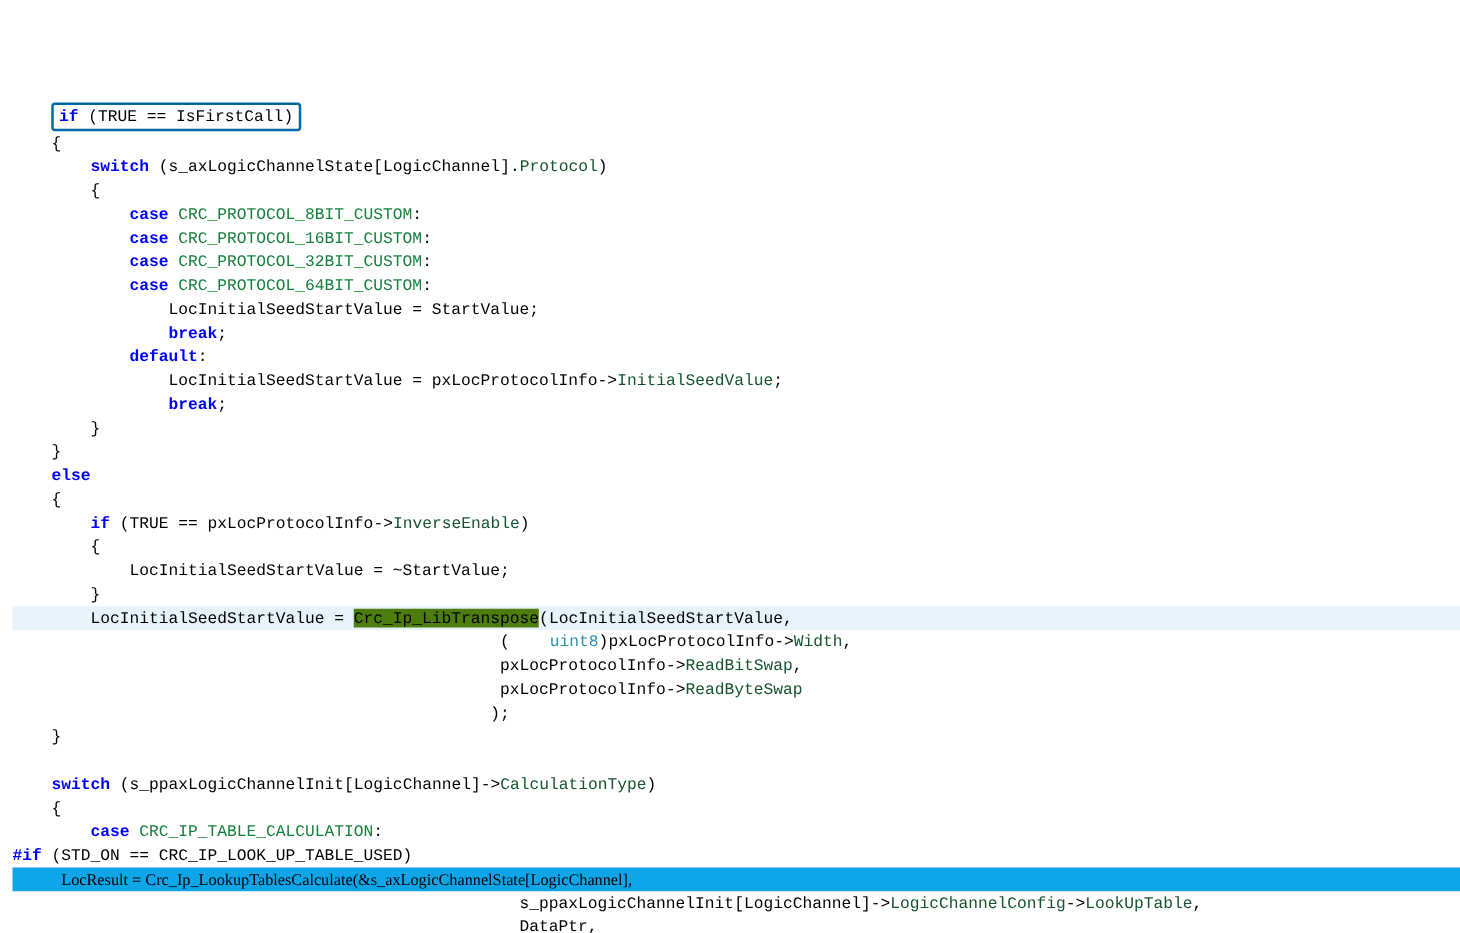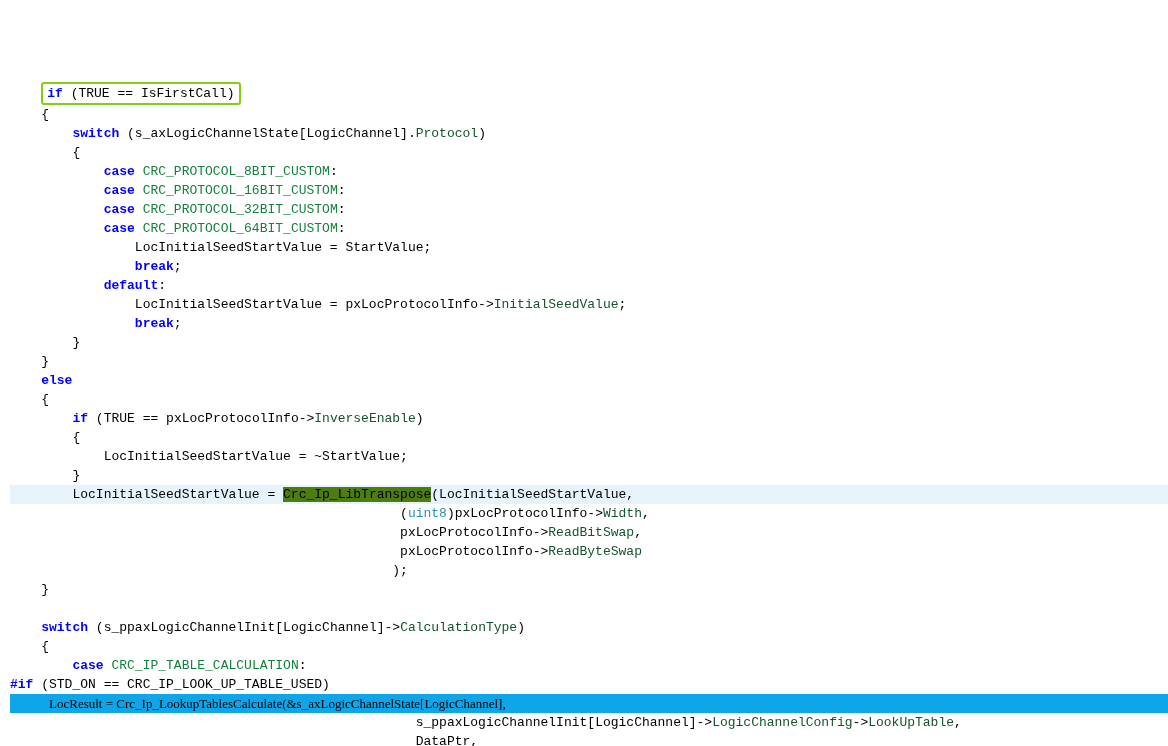--- a/index.html
+++ b/index.html
@@ -8,23 +8,23 @@
       font-size: 13px;
       line-height: 19px;
       background: #ffffff;
       color: #000000;
       white-space: pre;
       padding: 6px 0 10px 10px;
     }
     .kw { color: #0000ff; font-weight: bold; }
     .const { color: #15803d; }
     .member { color: #14532d; }
-    .type { color: #2b91af; }
+    .type { color: #2b91af; margin-left: 32px; }
     .red-box {
-      border: 2px solid #84cc16;
+      border: 2px solid #0369a1;
       border-radius: 3px;
       padding: 0 4px;
       display: inline-block;
     }
     .hl-blue { background: #e6f3fa; display: inline-block; width: 100%; }
     .hl-green { background: #0ea5e9; display: inline-block; width: 100%; font-family: Liberation Serif, serif; }
     .hl-gray { background: #4d7c0f; }
     .line { display: block; }
   </style>
 </head>

